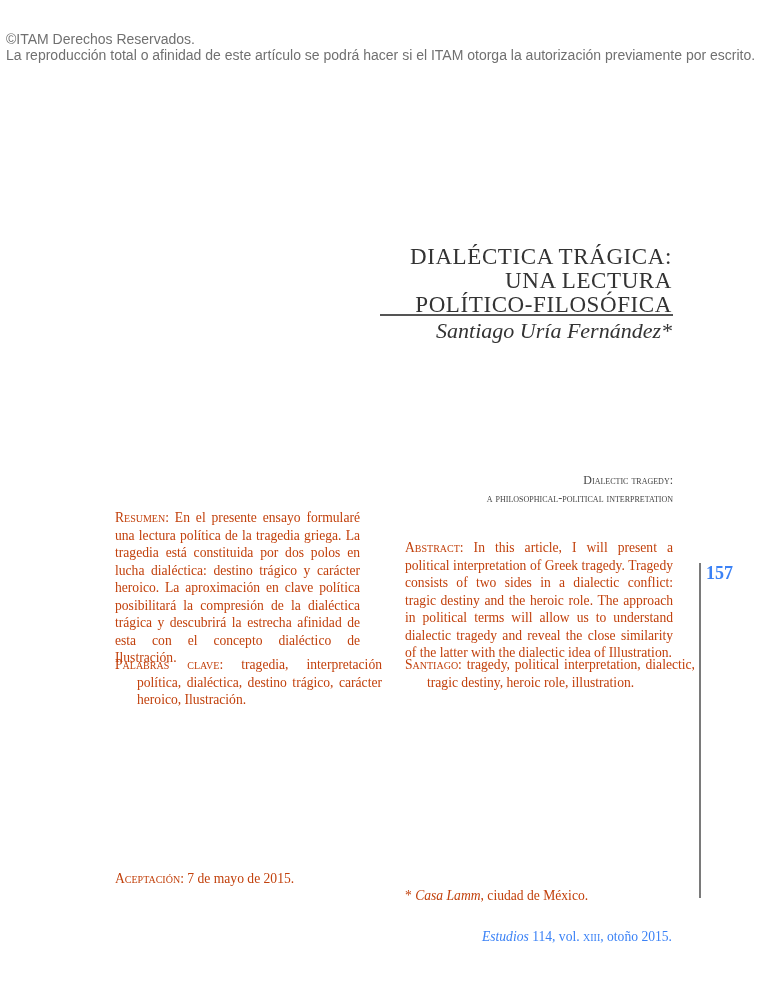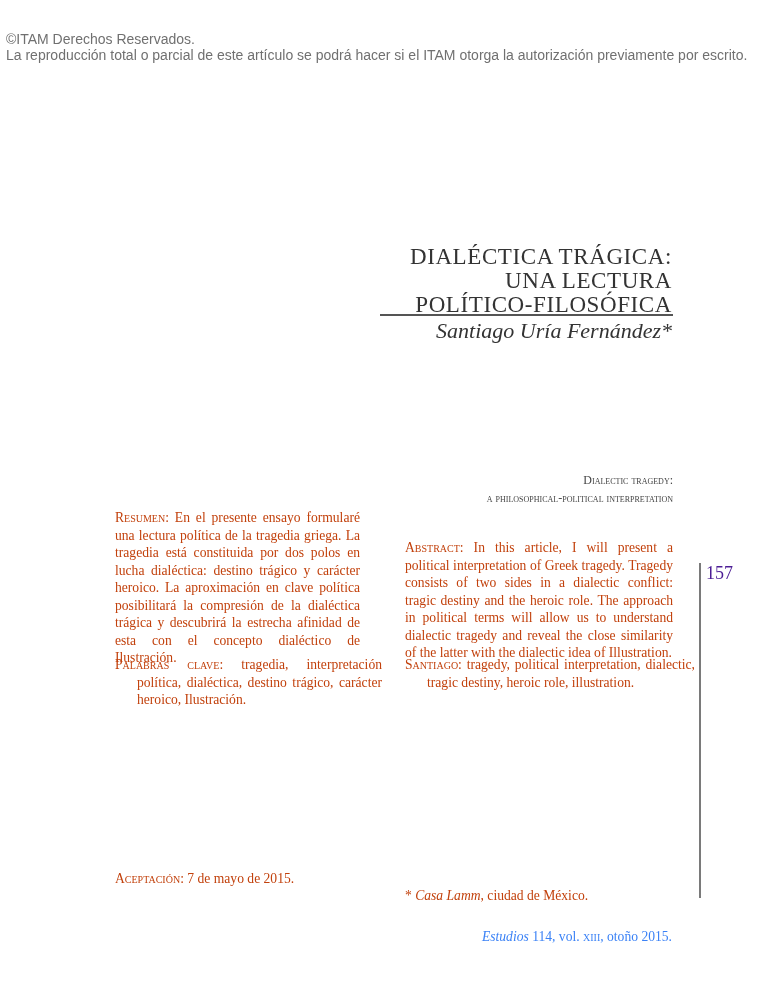--- a/index.html
+++ b/index.html
@@ -96,39 +96,39 @@
       top: 563px;
       width: 2px;
       height: 335px;
       background: #7a7a7a;
     }
     .page-number {
       position: absolute;
       left: 706px;
       top: 563px;
       font-size: 18px;
-      font-weight: normal;
-      color: #4c1d95;
+      font-weight: bold;
+      color: #3b82f6;
     }
     .journal {
       position: absolute;
       right: 96px;
       top: 929px;
       font-size: 13.6px;
       color: #3b82f6;
       white-space: nowrap;
     }
     .i { font-style: italic; }
   </style>
 </head>
 <body>
 
 <div class="copyright">
   <div>©ITAM Derechos Reservados.</div>
-  <div>La reproducción total o parcial de este artículo se podrá hacer si el ITAM otorga la autorización previamente por escrito.</div>
+  <div>La reproducción total o afinidad de este artículo se podrá hacer si el ITAM otorga la autorización previamente por escrito.</div>
 </div>
 
 <div class="title-block">
   <div class="title-line">DIALÉCTICA TRÁGICA:</div>
   <div class="title-line">UNA LECTURA</div>
   <div class="title-line">POLÍTICO-FILOSÓFICA</div>
 </div>
 <div class="title-rule"></div>
 <div class="author">Santiago Uría Fernández*</div>
 

